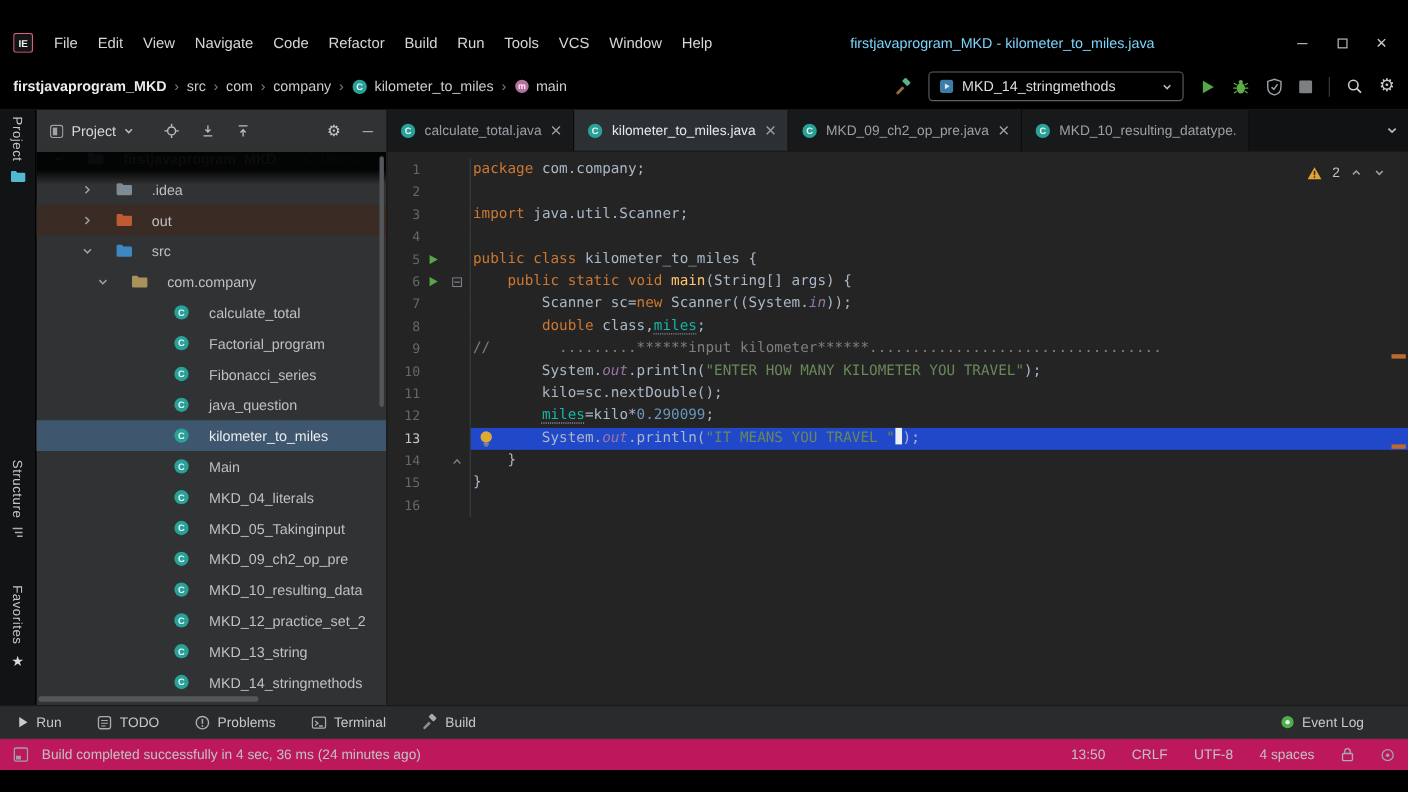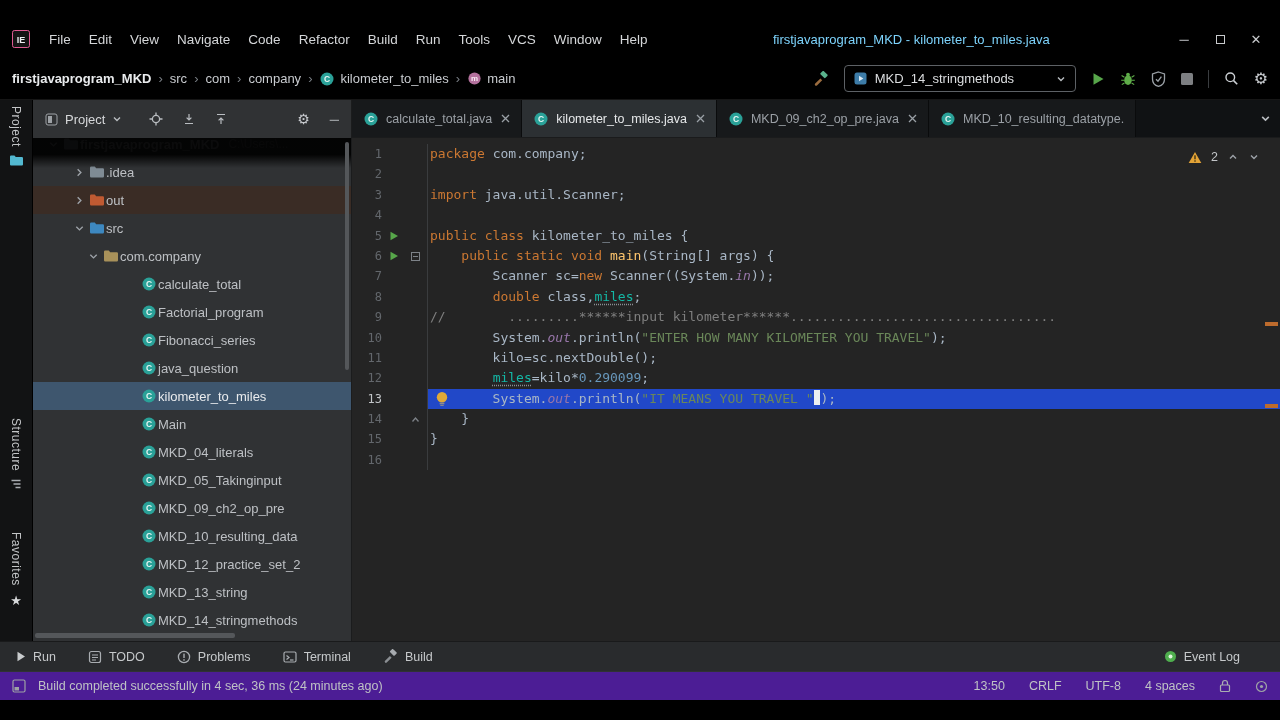--- a/index.html
+++ b/index.html
@@ -35,21 +35,21 @@
 .sb-project{top:6px}.sb-structure{top:318px}.sb-favorites{top:432px}
 .star{color:#d8dadc;font-size:13px}
 
 .project-panel{width:319px;flex:none;background:#303234;border-right:1px solid #1b1c1d;display:flex;flex-direction:column}
 .pp-header{height:38px;flex:none;display:flex;align-items:center;gap:7px;padding:0 12px;color:#d6d8da;font-size:13px}
 .pp-tools{display:flex;align-items:center;gap:20px;margin-left:20px;flex:1}
 .pp-grow{margin-left:auto}
 .minus-glyph{color:#b9bdc1;font-size:13px;line-height:1}
 .pp-tree{position:relative;flex:1;overflow:hidden}
 .tree-inner{margin-top:-8px}
-.tree-row{height:28px;display:flex;align-items:center;gap:1px;color:#bdc0c4;font-size:13px;white-space:nowrap;overflow:hidden}
+.tree-row{height:28px;display:flex;align-items:center;gap:17px;color:#bdc0c4;font-size:13px;white-space:nowrap;overflow:hidden}
 .tree-row .chev{width:16px;display:inline-flex;justify-content:center;flex:none}
 .tree-row .ic{width:17px;display:inline-flex;justify-content:center;flex:none}
 .tree-row.sel{background:#3e566e;color:#e9ebed}
 .tree-row.tint{background:#3a2c25}
 .tree-row.root .lbl{font-weight:bold;color:#9b9fa4}
 .tree-row.root .sub{color:#6b6f74;margin-left:8px;font-size:12px}
 .tree-shadow{position:absolute;top:0;left:0;right:0;height:30px;background:linear-gradient(rgba(0,0,0,.93) 55%,rgba(0,0,0,0));pointer-events:none}
 .pp-vscroll{position:absolute;top:4px;right:2px;width:4px;height:228px;background:#54575a;border-radius:2px}
 .pp-hscroll{position:absolute;left:2px;bottom:3px;height:5px;width:200px;background:#54575a;border-radius:2px}
 
@@ -72,21 +72,21 @@
 .caret{display:inline-block;width:6px;height:15px;background:#eceff1;vertical-align:-2px;margin-right:1px}
 .tk-kw{color:#cc7832}.tk-pl{color:#a9b7c6}.tk-st{color:#6a8759}.tk-cm{color:#7f7f7f}
 .tk-nu{color:#6897bb}.tk-fi{color:#9876aa;font-style:italic}.tk-me{color:#ffc66d}
 .tk-uw{color:#14b8a6;text-decoration:underline dotted #8a8f94;text-underline-offset:3px}
 .inspection{position:absolute;top:12px;right:20px;display:flex;align-items:center;gap:9px;color:#c2c5c8;font-size:12.5px}
 .err-mark{position:absolute;right:2px;width:13px;height:4px;background:#bd6b2d}
 
 .toolbar-bottom{position:absolute;top:641px;left:0;right:0;height:30px;background:#292b2d;border-top:1px solid #191a1b;display:flex;align-items:center;padding:0 16px;gap:32px;font-size:12.5px;color:#c6c9cb}
 .tb-item{display:flex;align-items:center;gap:7px}
 .tb-right{margin-left:auto;display:flex;align-items:center;gap:7px;margin-right:24px}
-.statusbar{position:absolute;top:671px;left:0;right:0;height:29px;background:#4c1d95;border-top:1px solid #303234;display:flex;align-items:center;padding:0 12px;font-size:12.5px;color:#bfc2c5;gap:12px}
+.statusbar{position:absolute;top:671px;left:0;right:0;height:29px;background:#be185d;border-top:1px solid #303234;display:flex;align-items:center;padding:0 12px;font-size:12.5px;color:#bfc2c5;gap:12px}
 .sb-right{margin-left:auto;display:flex;align-items:center;gap:24px}
 </style>
 </head>
 <body>
 
 <div class="screen">
 
   <div class="titlebar">
     <span class="app-icon">
       <svg width="18" height="18" viewBox="0 0 18 18">

